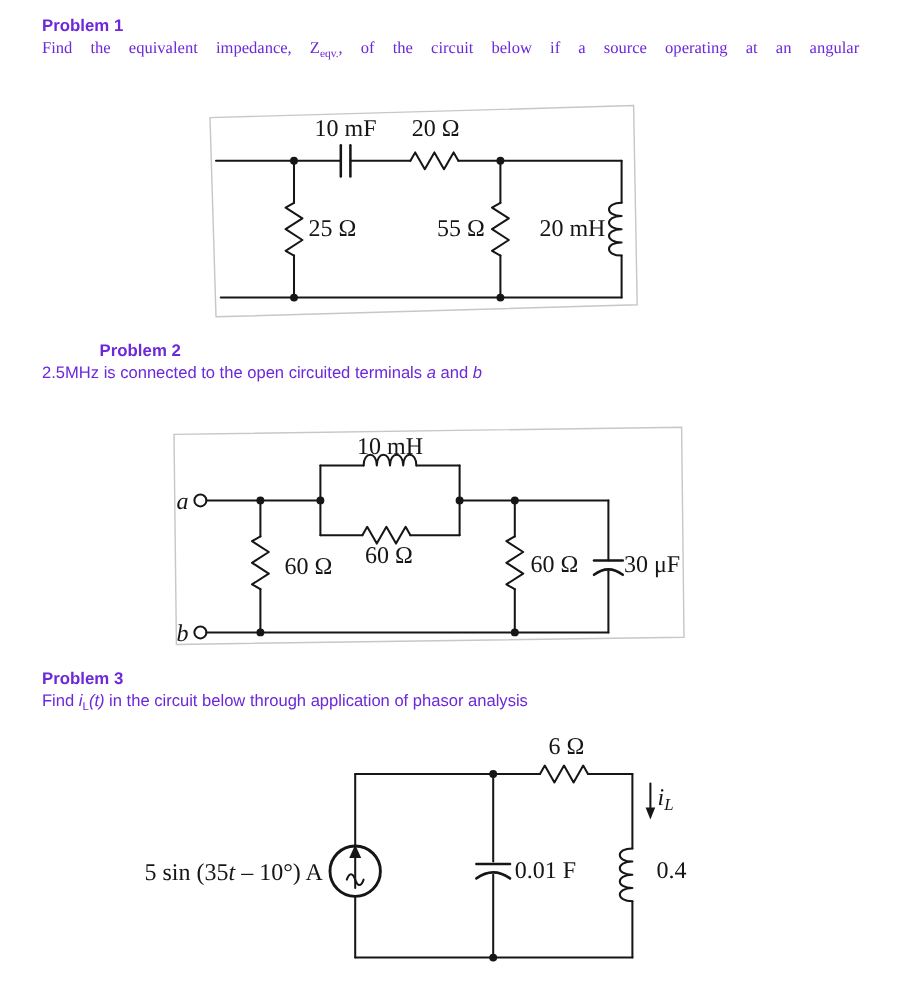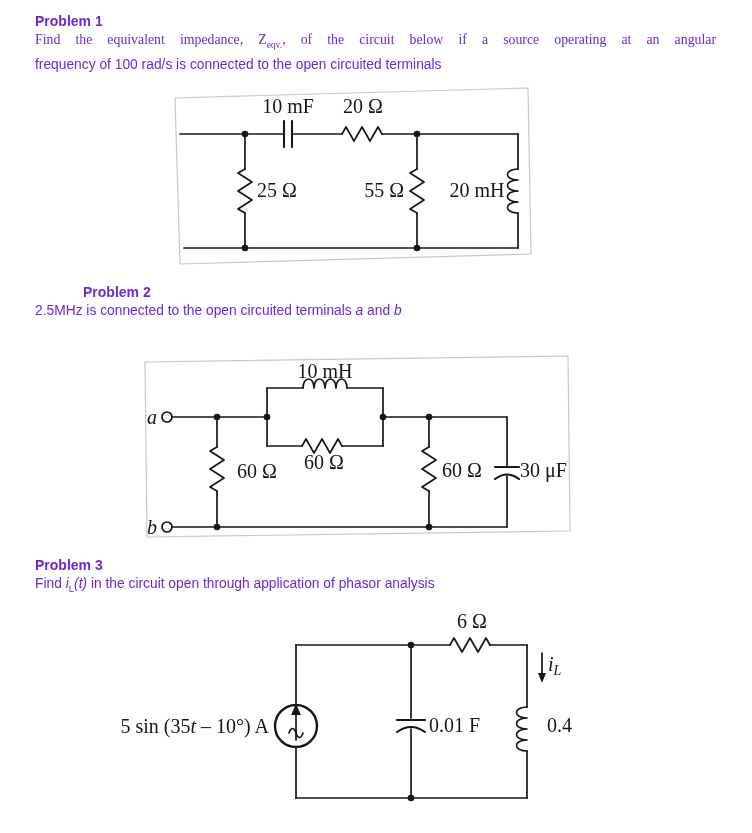--- a/index.html
+++ b/index.html
@@ -25,21 +25,20 @@
   .head { fill:var(--ink); stroke:none; }
 </style>
 </head>
 <body>
 
 <div class="page">
 
   <div class="ptitle" style="top:12px;">Problem 1</div>
   <div class="pdesc" style="top:30px;">
     <div class="jline"><span>Find the equivalent impedance, Z</span><sub>eqv.</sub><span>, of the circuit below if a source operating at an angular</span></div>
-    <div>frequency of 100 rad/s is connected to the open circuited terminals</div>
   </div>
 
   <svg class="circuit" style="left:170px; top:85px;" width="370" height="185" viewBox="0 0 370 185">
     <polygon class="gray" points="5,13 358,3 361,169 10,179"></polygon>
 
     <path class="wr" d="M10,49 H114"></path>
     <g>
       <path class="plate" d="M114,36 V62"></path>
       <path class="plate" d="M122,36 V62"></path>
     </g>
@@ -121,21 +120,21 @@
 
     <text x="185" y="26" text-anchor="middle">10 mH</text>
     <text x="184" y="117" text-anchor="middle">60 Ω</text>
     <text x="97" y="126" text-anchor="start">60 Ω</text>
     <text x="302" y="125" text-anchor="start">60 Ω</text>
     <text x="380" y="125" text-anchor="start">30 μF</text>
   </svg>
 
   <div class="ptitle" style="top:556px;text-align:right;">Problem 3</div>
   <div class="pdesc" style="top:574px;">
-    <div><span>Find </span><i>i</i><sub>L</sub><i>(t)</i><span> in the circuit open through application of phasor analysis</span></div>
+    <div><span>Find </span><i>i</i><sub>L</sub><i>(t)</i><span> in the circuit below through application of phasor analysis</span></div>
   </div>
 
   <svg class="circuit" style="left:95px; top:600px;" width="480" height="233" viewBox="0 0 480 233">
 
     <path class="wr" d="M201,45 H355"></path>
     <path class="wr" d="M355,45 l4,-7 l8,14 l8,-14 l8,14 l8,-14 l4,7"></path>
     <path class="wr" d="M395,45 H432"></path>
 
     <path class="wr" d="M201,45 V105"></path>
     <g>

